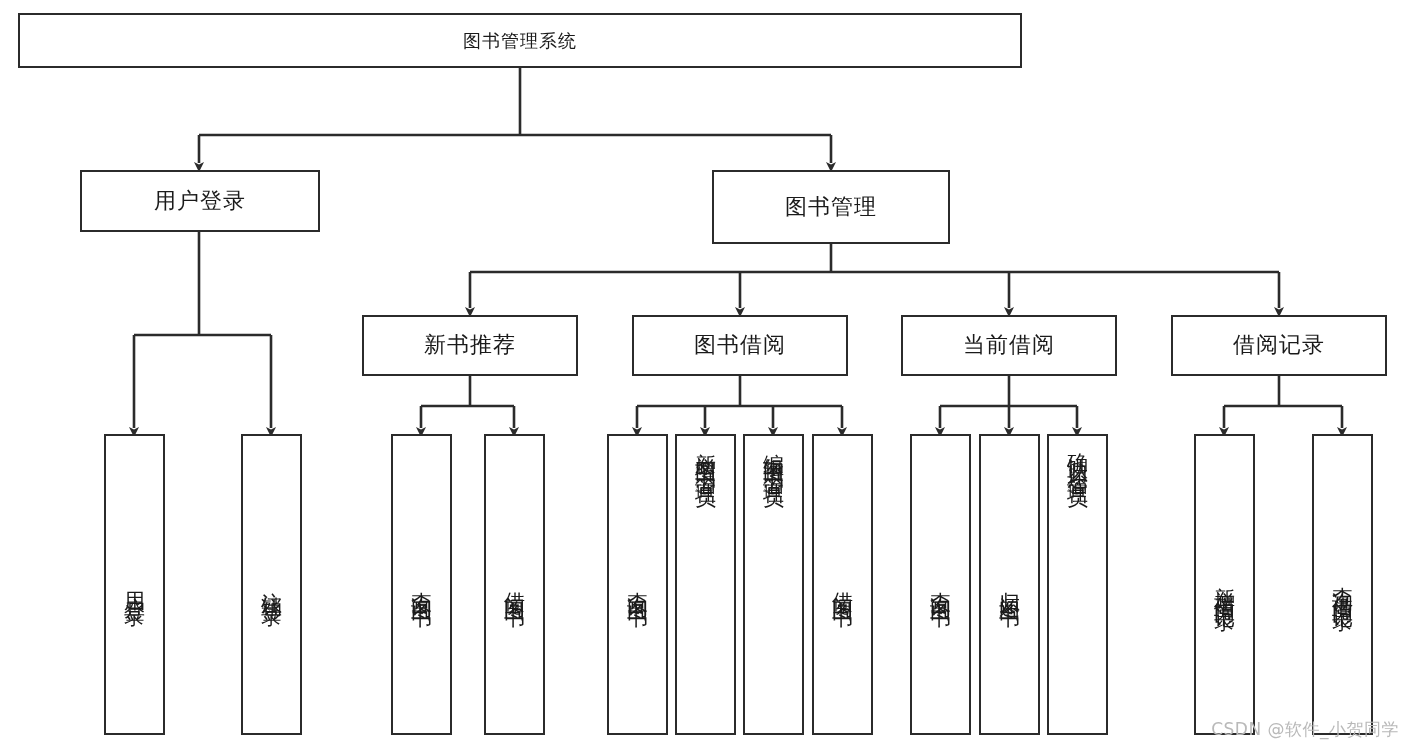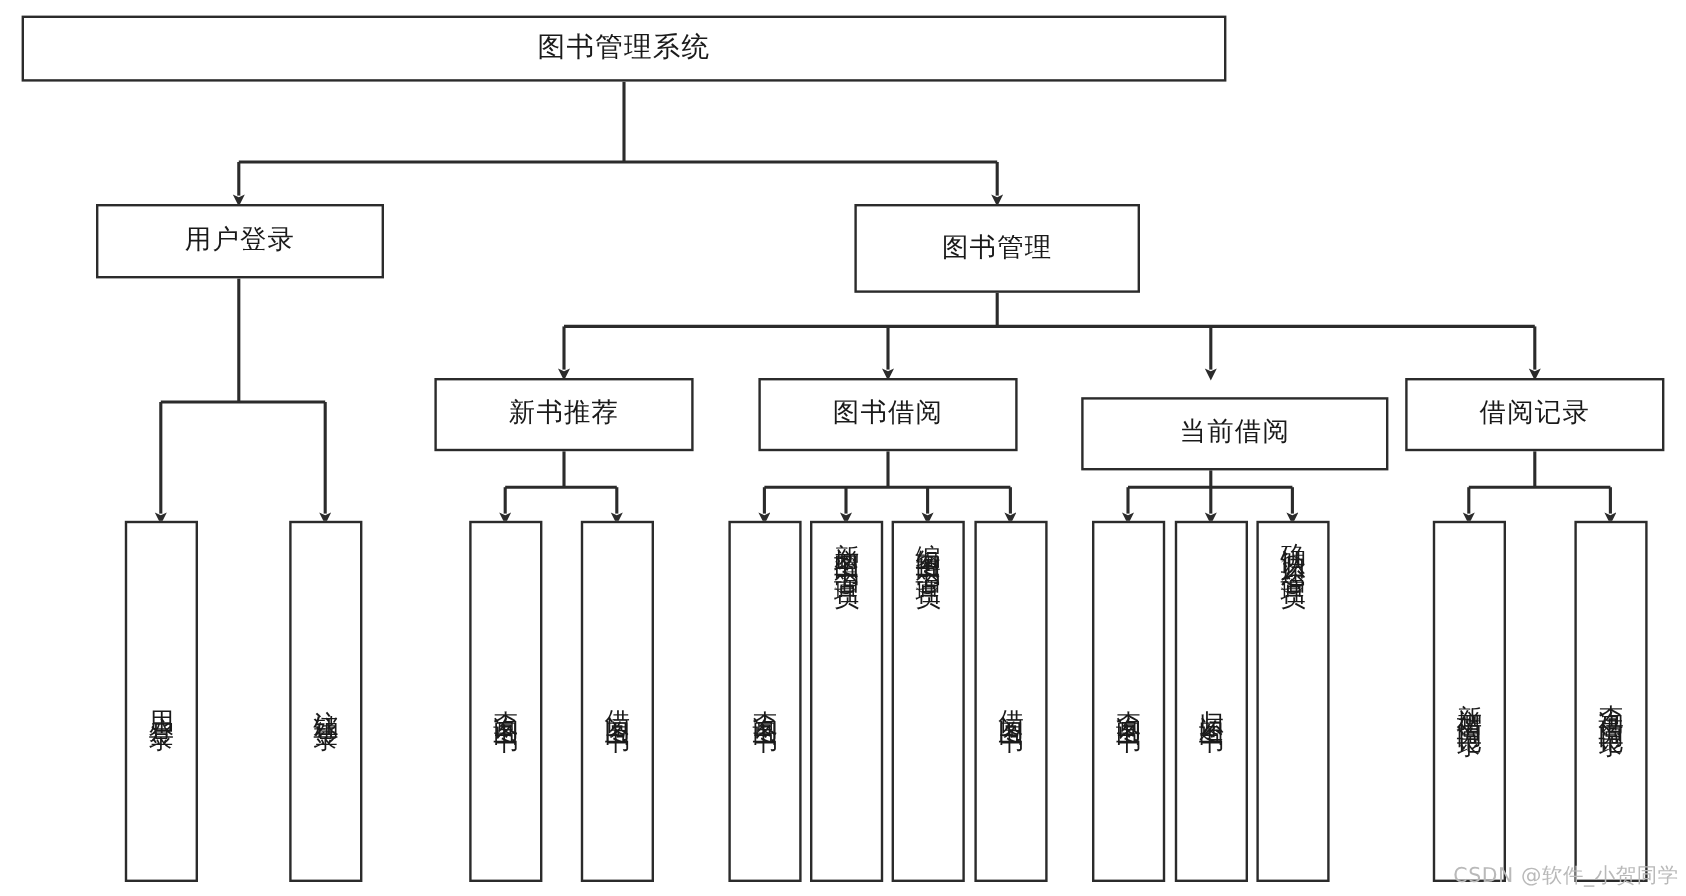--- a/index.html
+++ b/index.html
@@ -36,21 +36,21 @@
     justify-content: center;
     color: #1a1a1a;
   }
   .node.h {
     
     font-size: 22px;
     letter-spacing: 1px;
     line-height: 1.2;
   }
   .node.root {
-    font-size: 23px;
+    font-size: 18px;
   }
   .node.v {
     
     font-size: 21px;
     align-items: flex-start;
     justify-content: center;
     padding-top: 0;
   }
   .vtext {
     writing-mode: vertical-rl;
@@ -130,21 +130,21 @@
     </g>
   </svg>
 
   <div class="node h root" style="left:18px; top:13px; width:1004px; height:55px;">图书管理系统</div>
 
   <div class="node h" style="left:80px; top:170px; width:240px; height:62px;">用户登录</div>
   <div class="node h" style="left:712px; top:170px; width:238px; height:74px;">图书管理</div>
 
   <div class="node h" style="left:362px; top:315px; width:216px; height:61px;">新书推荐</div>
   <div class="node h" style="left:632px; top:315px; width:216px; height:61px;">图书借阅</div>
-  <div class="node h" style="left:901px; top:331px; width:256px; height:61px;">当前借阅</div>
+  <div class="node h" style="left:901px; top:315px; width:216px; height:61px;">当前借阅</div>
   <div class="node h" style="left:1171px; top:315px; width:216px; height:61px;">借阅记录</div>
 
   <div class="node v center" style="left:104px; top:434px; width:61px; height:301px;">
     <span class="vtext">用户登录</span>
   </div>
   <div class="node v center" style="left:241px; top:434px; width:61px; height:301px;">
     <span class="vtext">注销登录</span>
   </div>
 
   <div class="node v center" style="left:391px; top:434px; width:61px; height:301px;">

